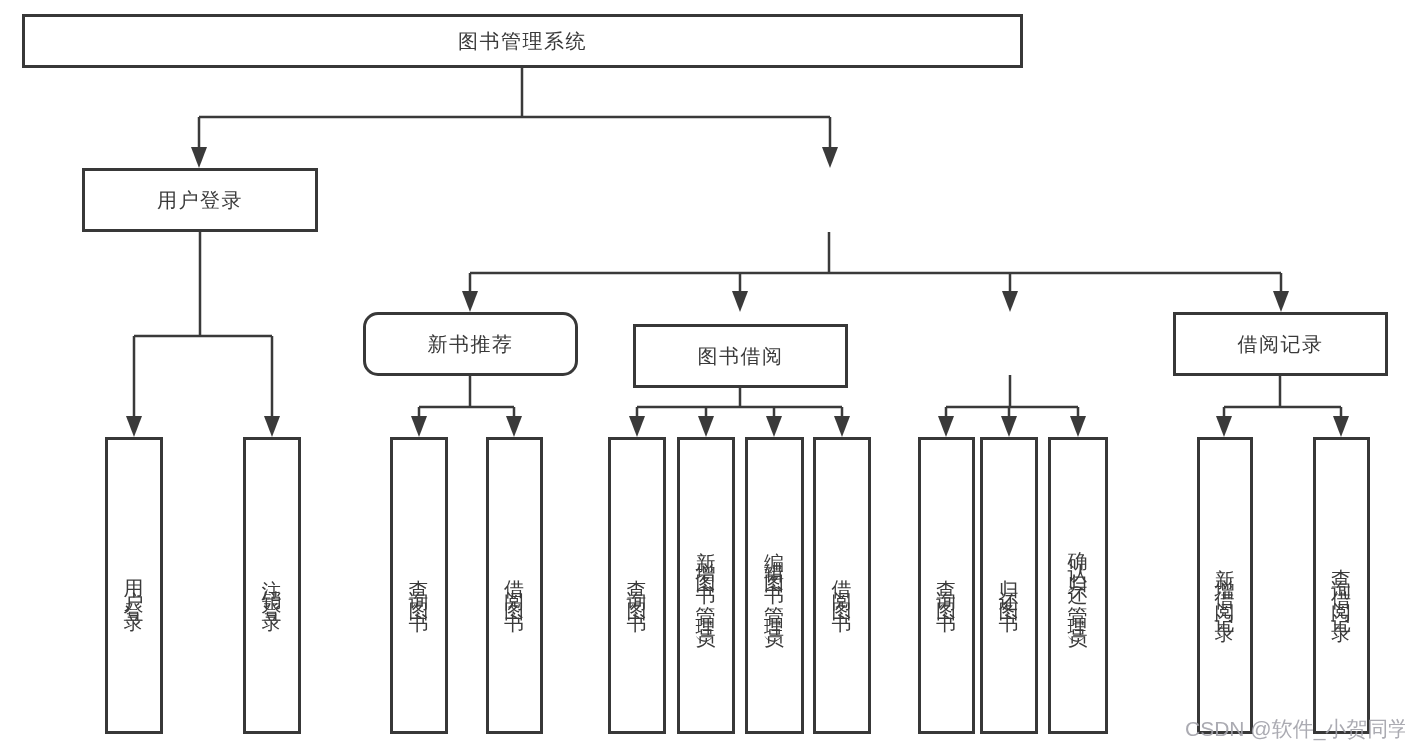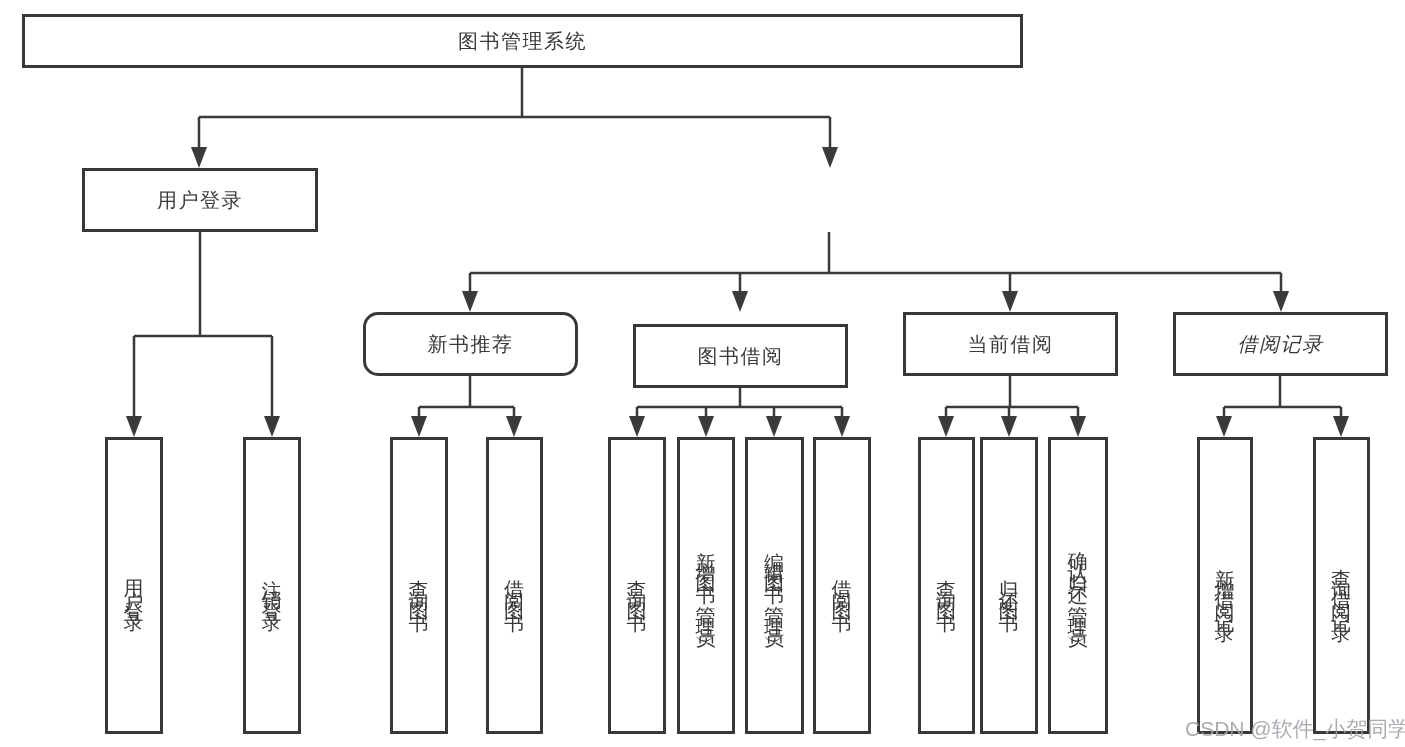--- a/index.html
+++ b/index.html
@@ -45,21 +45,21 @@
     letter-spacing: 11px;
     color: #3a3a3a;
     white-space: nowrap;
   }
   .root  { left: 22px;  top: 14px;  width: 1001px; height: 54px; }
   .l2a   { left: 82px;  top: 168px; width: 236px;  height: 64px; }
   .l2b   { left: 712px; top: 168px; width: 235px;  height: 64px; }
   .l3a   { left: 363px;  top: 312px; width: 215px; height: 64px; border-radius: 15px; }
   .l3b   { left: 633px;  top: 324px; width: 215px; height: 64px; }
   .l3c   { left: 903px;  top: 312px; width: 215px; height: 64px; }
-  .l3d   { left: 1173px; top: 312px; width: 215px; height: 64px; font-style: italic; }
+  .l3d   { left: 1173px; top: 312px; width: 215px; height: 64px; }
   .leaf  { top: 437px; height: 297px; }
   .lf1  { left: 105px;  width: 58px; }
   .lf2  { left: 243px;  width: 58px; }
   .lf3  { left: 390px;  width: 58px; }
   .lf4  { left: 486px;  width: 57px; }
   .lf5  { left: 608px;  width: 58px; }
   .lf6  { left: 677px;  width: 58px; }
   .lf7  { left: 745px;  width: 59px; }
   .lf8  { left: 813px;  width: 58px; }
   .lf9  { left: 918px;  width: 57px; }
@@ -131,23 +131,20 @@
   <div class="box l2a">
     <span class="hlabel">用户登录</span>
   </div>
 
   <div class="box l3a">
     <span class="hlabel">新书推荐</span>
   </div>
   <div class="box l3b">
     <span class="hlabel">图书借阅</span>
   </div>
-  <div class="box l3c">
-    <span class="hlabel">当前借阅</span>
-  </div>
   <div class="box l3d">
     <span class="hlabel">借阅记录</span>
   </div>
 
   <div class="box leaf lf1">
     <span class="vtext">用户登录</span>
   </div>
   <div class="box leaf lf2">
     <span class="vtext">注销登录</span>
   </div>

